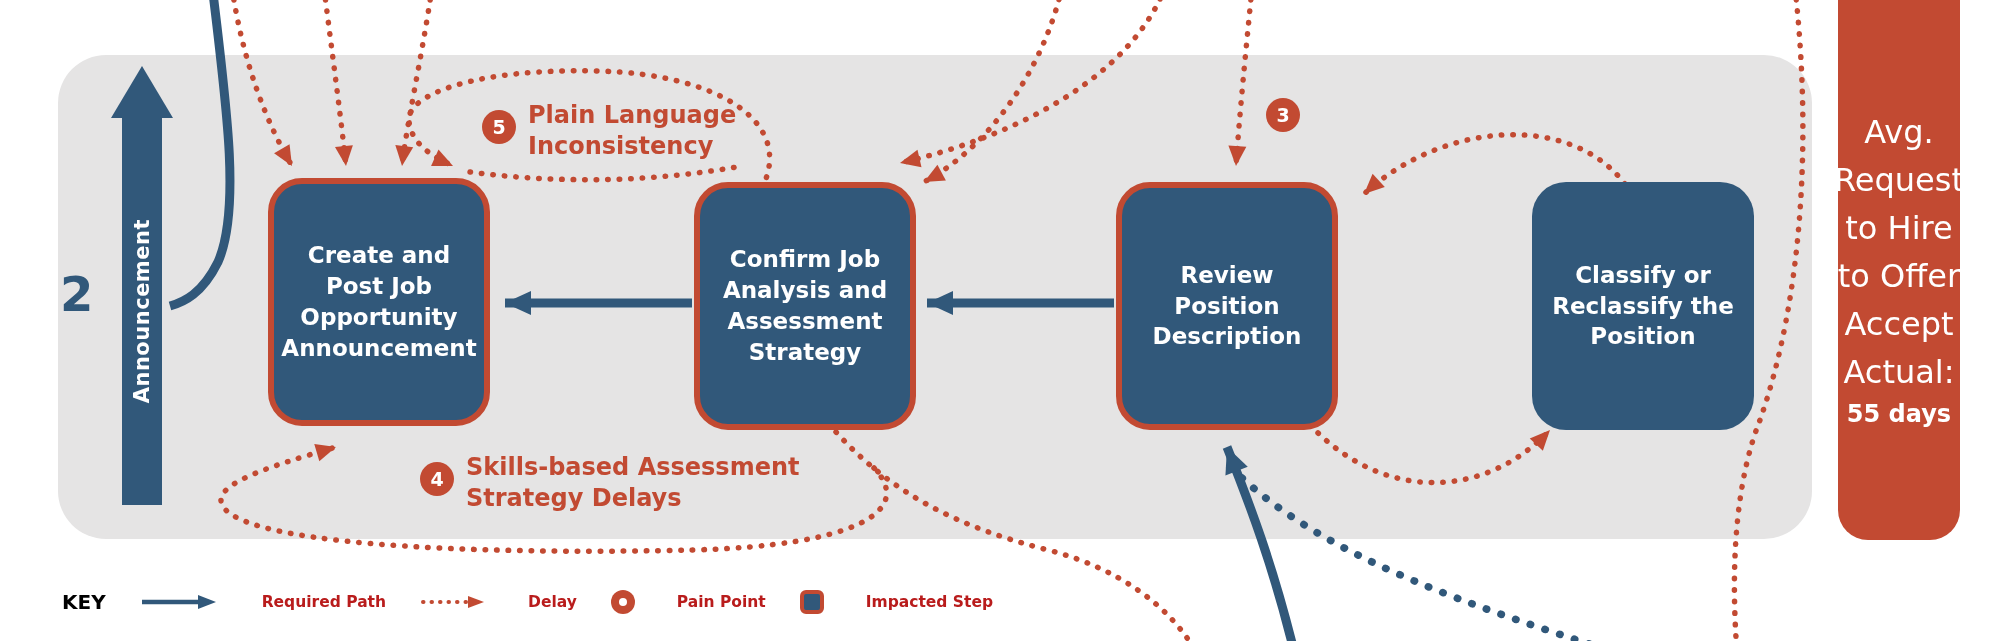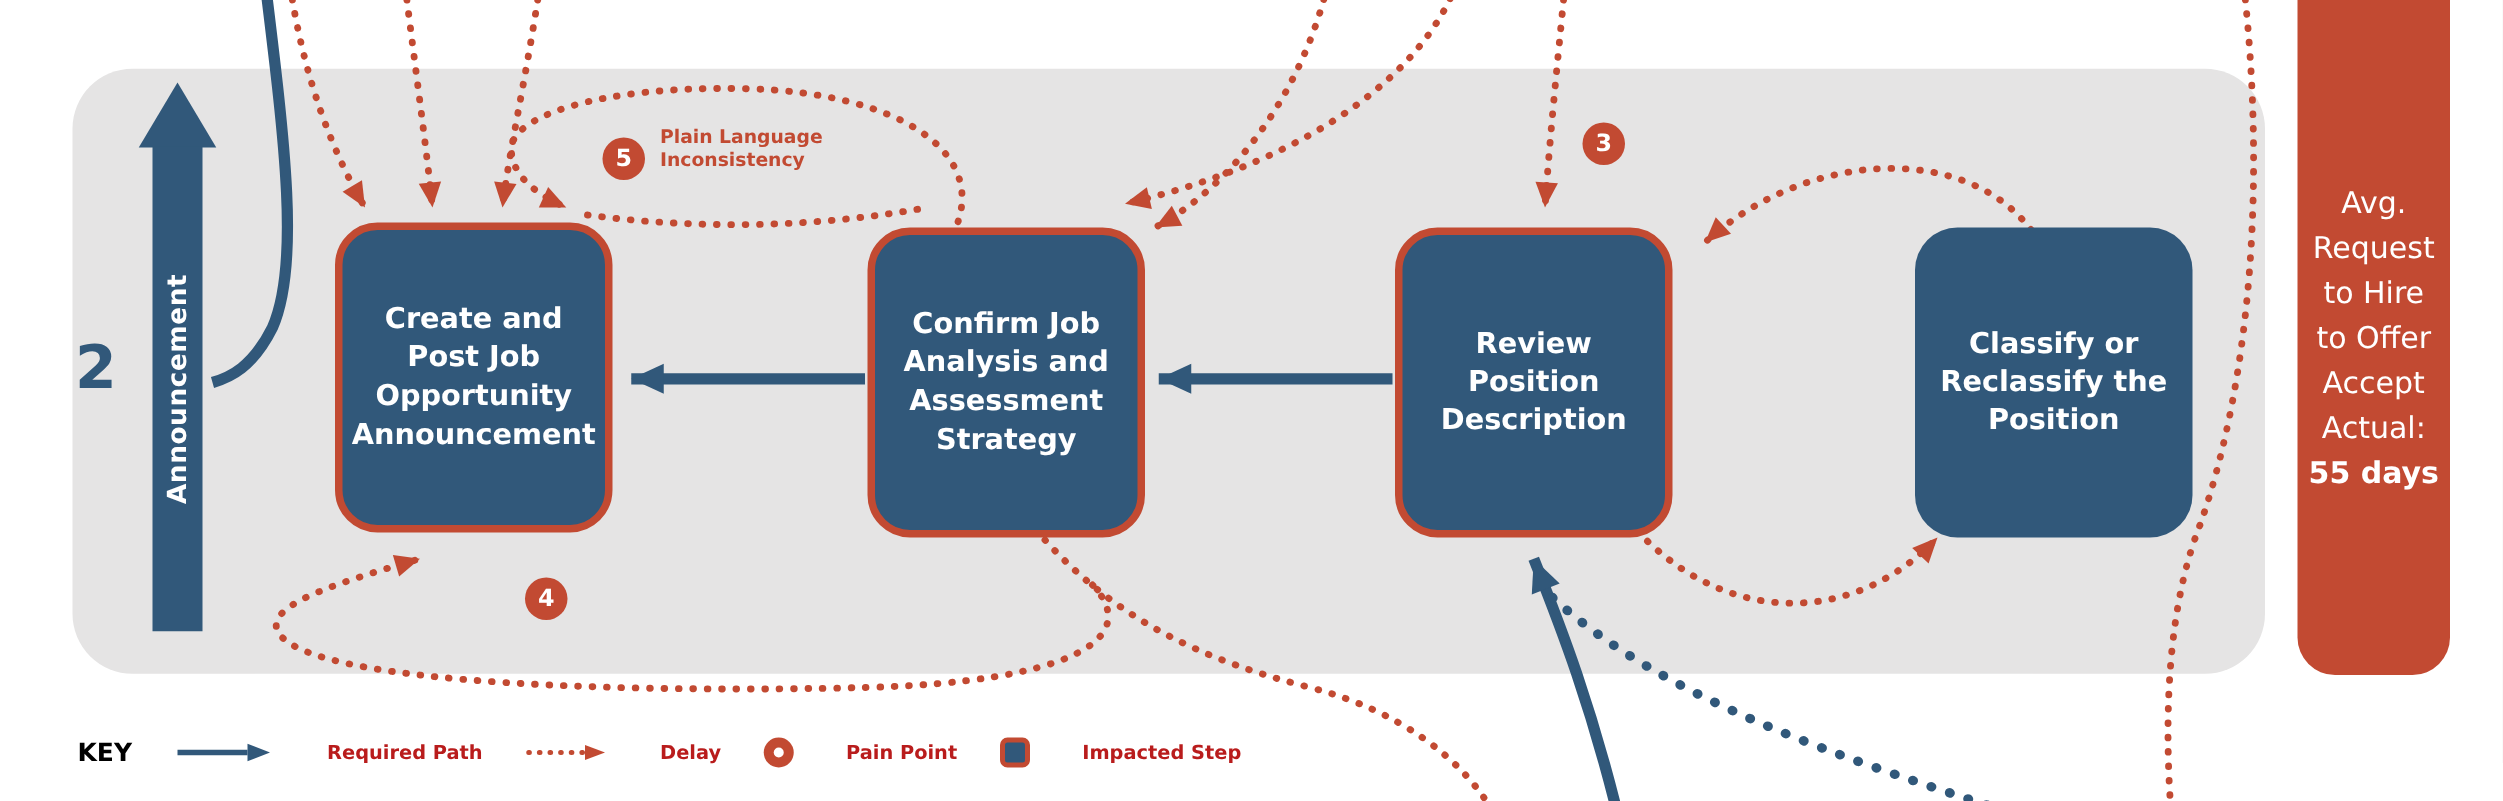--- a/index.html
+++ b/index.html
@@ -23,30 +23,30 @@
     display:flex;align-items:center;justify-content:center;text-align:center;color:#fff;font-weight:bold;
     font-size:23px;line-height:1.34;white-space:pre-line;z-index:3;padding:6px;}
   .box.impacted{border:6px solid #C24A32;}
   #box-1{left:268px;top:178px;}
   #box-2{left:694px;top:182px;}
   #box-3{left:1116px;top:182px;text-align:center;}
   #box-4{left:1532px;top:182px;}
 
   .pp-badge{position:absolute;width:34px;height:34px;border-radius:50%;background:#C24A32;color:#fff;
     font-weight:bold;font-size:19px;display:flex;align-items:center;justify-content:center;z-index:4;}
-  .pp-label{position:absolute;color:#C24A32;font-weight:bold;font-size:15px;line-height:1.28;
+  .pp-label{position:absolute;color:#C24A32;font-weight:bold;font-size:24px;line-height:1.28;
     white-space:pre-line;z-index:4;}
   #pp5-badge{left:482px;top:110px;}   #pp5-label{left:528px;top:100px;}
   #pp3-badge{left:1266px;top:98px;}   #pp3-label{left:1312px;top:88px;}
   #pp4-badge{left:420px;top:462px;}   #pp4-label{left:466px;top:452px;}
 
   .banner{position:absolute;left:1838px;top:0;width:122px;height:540px;background:#C24A32;
     border-radius:0 0 30px 30px;color:#fff;display:flex;flex-direction:column;align-items:center;
     justify-content:center;text-align:center;z-index:3;}
-  .banner .lines{font-size:24px;line-height:1.5;white-space:pre-line;text-align:center;}
+  .banner .lines{font-size:32px;line-height:1.5;white-space:pre-line;text-align:center;}
   .banner .value{font-size:24px;line-height:1.5;font-weight:bold;}
 
   .legend{position:absolute;left:62px;top:580px;height:44px;display:flex;align-items:center;gap:34px;z-index:5;}
   .legend .key-title{font-size:20px;font-weight:bold;color:#000;margin-right:0;}
   .legend .item{display:flex;align-items:center;gap:10px;}
   .legend .item .lbl{font-size:15.5px;font-weight:bold;color:#b91c1c;margin-left:32px;}
   .pain-icon{width:24px;height:24px;border-radius:50%;background:#C24A32;display:flex;align-items:center;justify-content:center;}
   .pain-icon .dot{width:8px;height:8px;border-radius:50%;background:#fff;}
   .impacted-icon{width:24px;height:24px;box-sizing:border-box;background:#31587A;border:4px solid #C24A32;border-radius:6px;}
 </style>
@@ -116,20 +116,22 @@
 Reclassify the
 Position</div>
 
   <div id="pp5-badge" class="pp-badge">5</div>
   <div id="pp5-label" class="pp-label">Plain Language
 Inconsistency</div>
 
   <div id="pp3-badge" class="pp-badge">3</div>
 
   <div id="pp4-badge" class="pp-badge">4</div>
+  <div id="pp4-label" class="pp-label">Skills-based Assessment
+Strategy Delays</div>
 
   <div class="banner">
     <div class="lines">Avg.
 Request
 to Hire
 to Offer
 Accept
 Actual:</div>
     <div class="value">55 days</div>
   </div>

